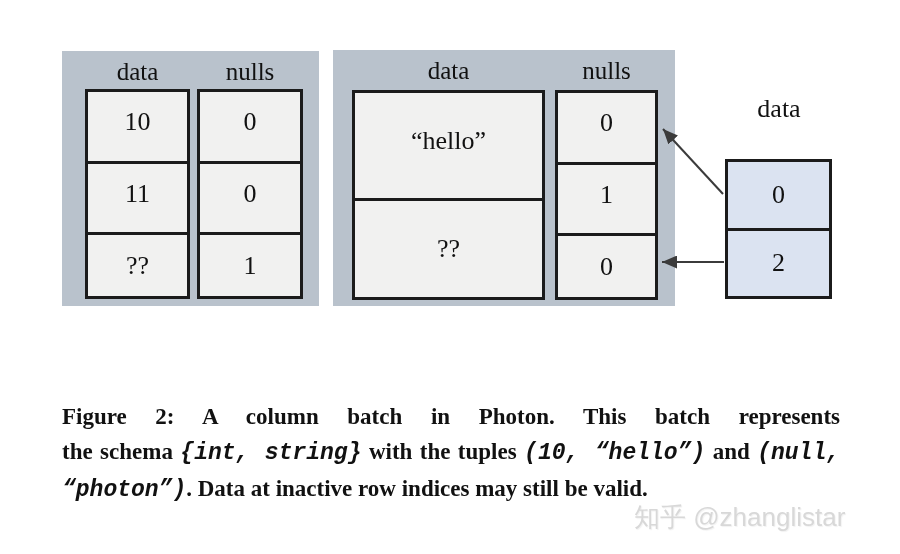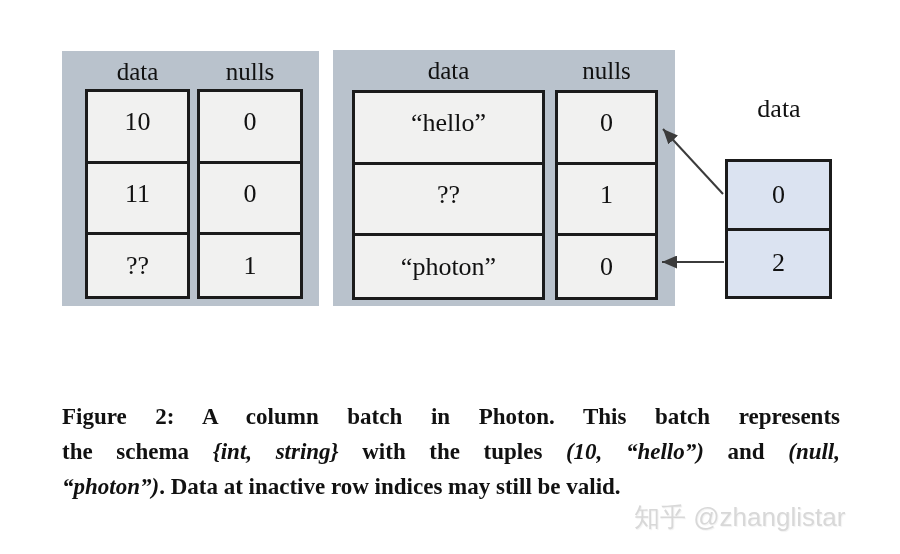--- a/index.html
+++ b/index.html
@@ -94,21 +94,21 @@
     font-weight:700;
     font-size:23px;
     line-height:35px;
   }
   .cap-line{white-space:nowrap;}
   .cap-line.just{
     white-space:normal;
     text-align:justify;
     text-align-last:justify;
   }
-  .it{font-style:italic;}
+  .it{font-style:italic;font-family:Liberation Mono, monospace;}
   
   .watermark{
     position:absolute;
     left:634px;top:500px;
     font-family:"Liberation Sans","DejaVu Sans",sans-serif;
     font-size:26px;
     color:var(--watermark);
     text-shadow:1px 1px 1px #f2f2f2;
     white-space:nowrap;
   }
@@ -132,21 +132,20 @@
       <div class="cell">1</div>
     </div>
   </div>
 
   <div class="panel panel-col1">
     <div class="hdr hdr-data">data</div>
     <div class="hdr hdr-nulls">nulls</div>
     <div class="cellbox box-data">
       <div class="cell">“hello”</div>
       <div class="cell">??</div>
-      <div class="cell">“photon”</div>
     </div>
     <div class="cellbox box-nulls">
       <div class="cell">0</div>
       <div class="cell">1</div>
       <div class="cell">0</div>
     </div>
   </div>
 
   <div class="poslist-label">
     <div>data</div>

